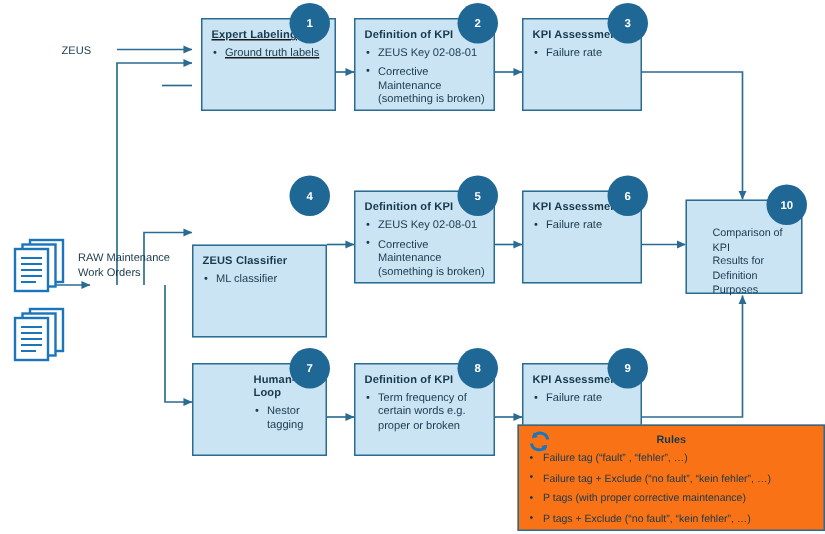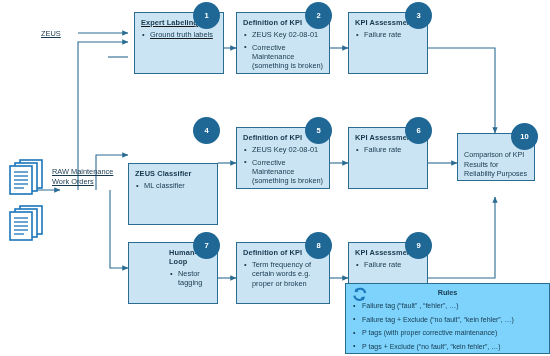--- a/index.html
+++ b/index.html
@@ -13,29 +13,29 @@
   .box ul{margin:3px 0 0 0;padding:0 4px 0 15px;list-style:none;}
   .box li{font-size:7.4px;color:#16384d;line-height:9.4px;margin-bottom:3.2px;position:relative;}
   .box li:before{content:"\2022";position:absolute;left:-8px;top:-0.5px;font-size:7.4px;color:#16384d;}
 
   .plain-text{font-size:7.2px;color:#16384d;line-height:9.6px;text-align:center;}
 
   .badge{position:absolute;width:27px;height:27px;border-radius:50%;
          background:#1f6896;display:flex;align-items:center;justify-content:center;
          color:#ffffff;font-size:7.6px;font-weight:700;}
 
-  .rules{position:absolute;background:#7dd3fc;border:1.4px solid #2a6b92;box-sizing:border-box;}
+  .rules{position:absolute;background:#f97316;border:1.4px solid #2a6b92;box-sizing:border-box;}
   .rules .rules-title{font-size:7.2px;font-weight:700;color:#16384d;text-align:center;margin-top:4px;}
   .rules ul{margin:4px 0 0 0;padding:0 4px 0 16px;list-style:none;}
   .rules li{font-size:7px;color:#16384d;line-height:9px;margin-bottom:4.6px;position:relative;white-space:nowrap;}
   .rules li:before{content:"\2022";position:absolute;left:-9px;top:-0.5px;color:#16384d;}
   .refresh-icon{position:absolute;left:6px;top:3px;}
 
   .docstack{position:absolute;}
-  .side-label{position:absolute;font-size:7.4px;color:#16384d;font-weight:400;text-decoration:underline;}
+  .side-label{position:absolute;font-size:7.4px;color:#16384d;font-weight:400;}
 </style>
 </head>
 <body>
 
 <div class="canvas">
 
   <svg class="wires" viewBox="0 0 550 356">
     <defs>
       <marker id="ah" markerWidth="6" markerHeight="6" refX="5.2" refY="3" orient="auto">
         <path d="M0,0.6 L5.4,3 L0,5.4 z" fill="#2a6b92"></path>
@@ -161,25 +161,25 @@
   <div class="badge" style="left:305px;top:117px;">5</div>
 
   <div class="box" style="left:348px;top:127px;width:80px;height:62px;">
     <div class="title">KPI Assessment</div>
     <ul>
         <li>Failure rate</li>
       </ul>
   </div>
   <div class="badge" style="left:405px;top:117px;">6</div>
 
-  <div class="box" style="left:457px;top:133px;width:78px;height:48px;">
+  <div class="box" style="left:457px;top:133px;width:78px;height:63px;padding-left:11px;">
     <div class="plain-text" style="text-align:left;margin:16px 0 0 6px;">
       <div>Comparison of KPI</div>
       <div>Results for</div>
-      <div>Reliability Purposes</div>
+      <div>Definition Purposes</div>
     </div>
   </div>
   <div class="badge" style="left:511px;top:123px;">10</div>
 
   <div class="box" style="left:128px;top:242px;width:90px;height:62px;padding-left:34px;">
     <div class="title">Human-in-Loop</div>
     <ul>
         <li>Nestor tagging</li>
       </ul>
   </div>

